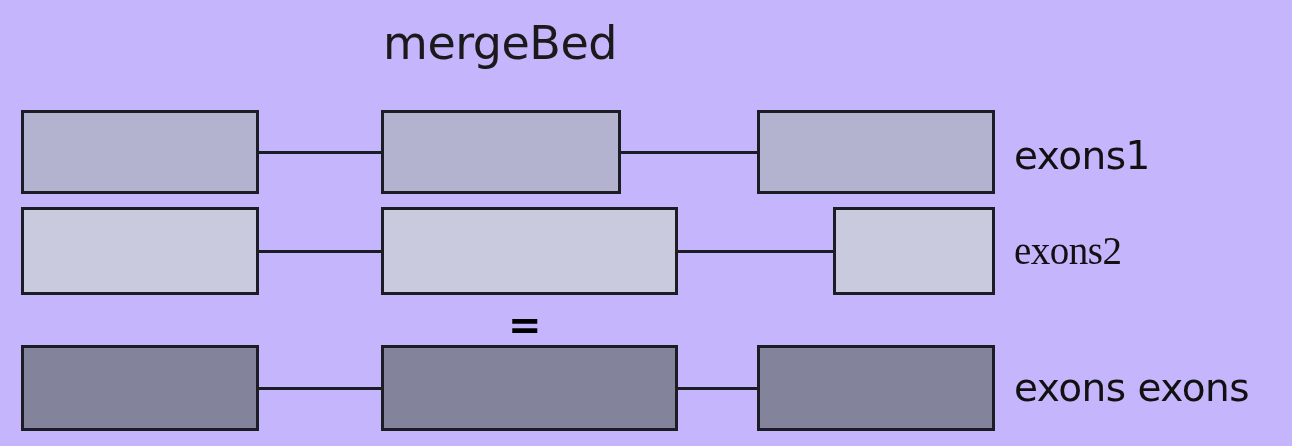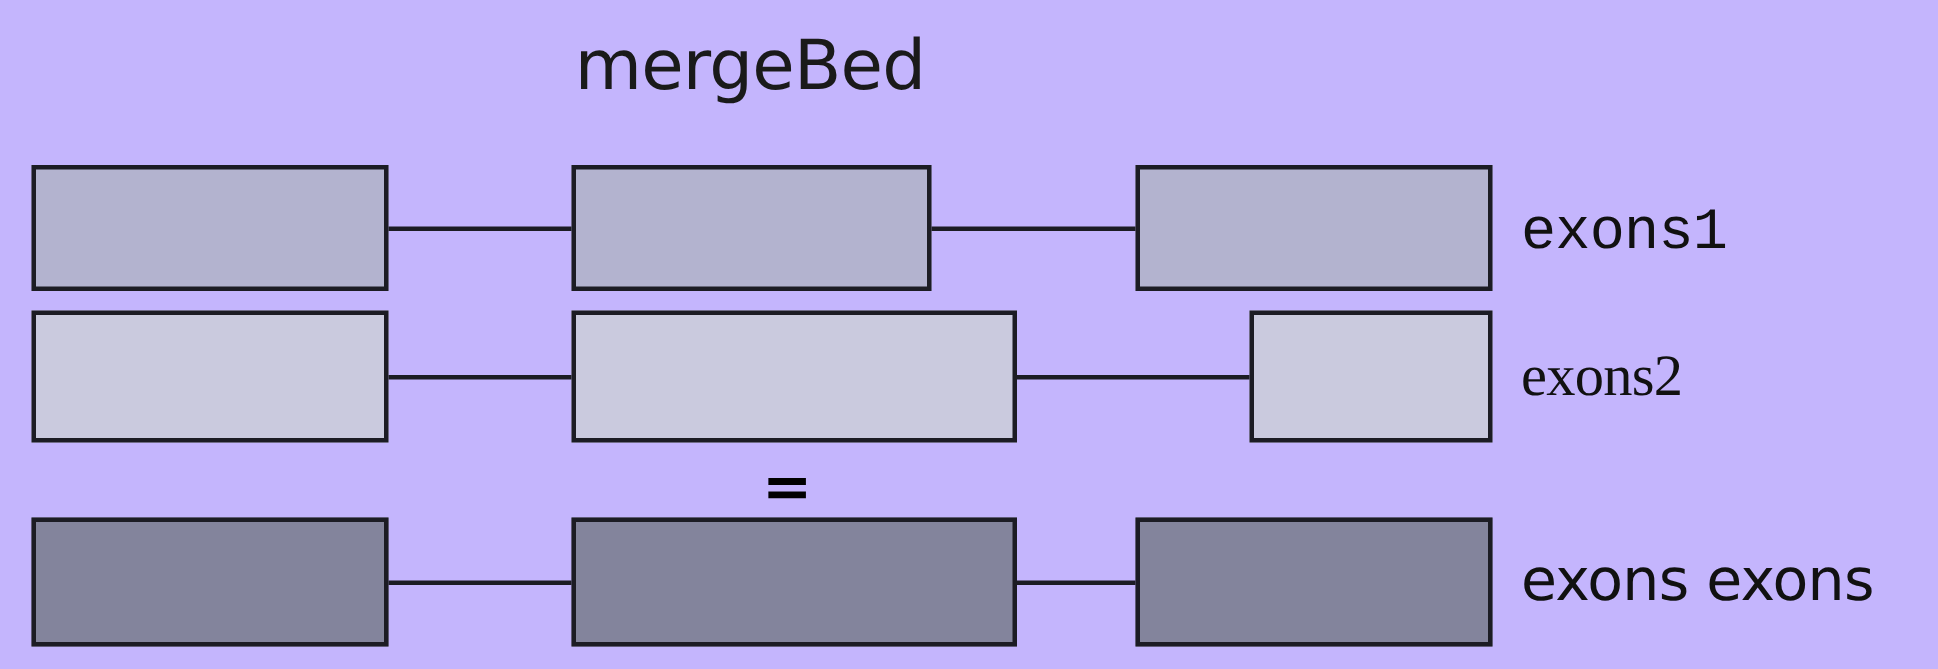--- a/index.html
+++ b/index.html
@@ -64,21 +64,21 @@
 <div id="canvas" style="background: #c4b5fd;">
 
   <div class="title">mergeBed</div>
 
   <div>
     <div class="exon-box" id="r0b0" style="left: 21px; top: 110px; width: 238px; height: 84px; background: rgb(179, 179, 207); border-color: rgb(28, 28, 36);"></div>
     <div class="exon-box" id="r0b1" style="left: 381px; top: 110px; width: 240px; height: 84px; background: rgb(179, 179, 207); border-color: rgb(28, 28, 36);"></div>
     <div class="exon-box" id="r0b2" style="left: 757px; top: 110px; width: 238px; height: 84px; background: rgb(179, 179, 207); border-color: rgb(28, 28, 36);"></div>
     <div class="connector" id="r0c0" style="left: 259px; top: 151px; width: 122px; background: rgb(28, 28, 36);"></div>
     <div class="connector" id="r0c1" style="left: 621px; top: 151px; width: 136px; background: rgb(28, 28, 36);"></div>
-    <div class="row-label" id="r0l" style="top: 136px; font-family: Liberation Mono, monospace;">exons1</div>
+    <div class="row-label" id="r0l" style="top: 136px;">exons1</div>
   </div>
 
   <div>
     <div class="exon-box" id="r1b0" style="left: 21px; top: 207px; width: 238px; height: 88px; background: rgb(202, 202, 222); border-color: rgb(28, 28, 36);"></div>
     <div class="exon-box" id="r1b1" style="left: 381px; top: 207px; width: 297px; height: 88px; background: rgb(202, 202, 222); border-color: rgb(28, 28, 36);"></div>
     <div class="exon-box" id="r1b2" style="left: 833px; top: 207px; width: 162px; height: 88px; background: rgb(202, 202, 222); border-color: rgb(28, 28, 36);"></div>
     <div class="connector" id="r1c0" style="left: 259px; top: 250px; width: 122px; background: rgb(28, 28, 36);"></div>
     <div class="connector" id="r1c1" style="left: 678px; top: 250px; width: 155px; background: rgb(28, 28, 36);"></div>
     <div class="row-label" id="r1l" style="top: 231px; font-family: Liberation Serif, serif;">exons2</div>
   </div>

